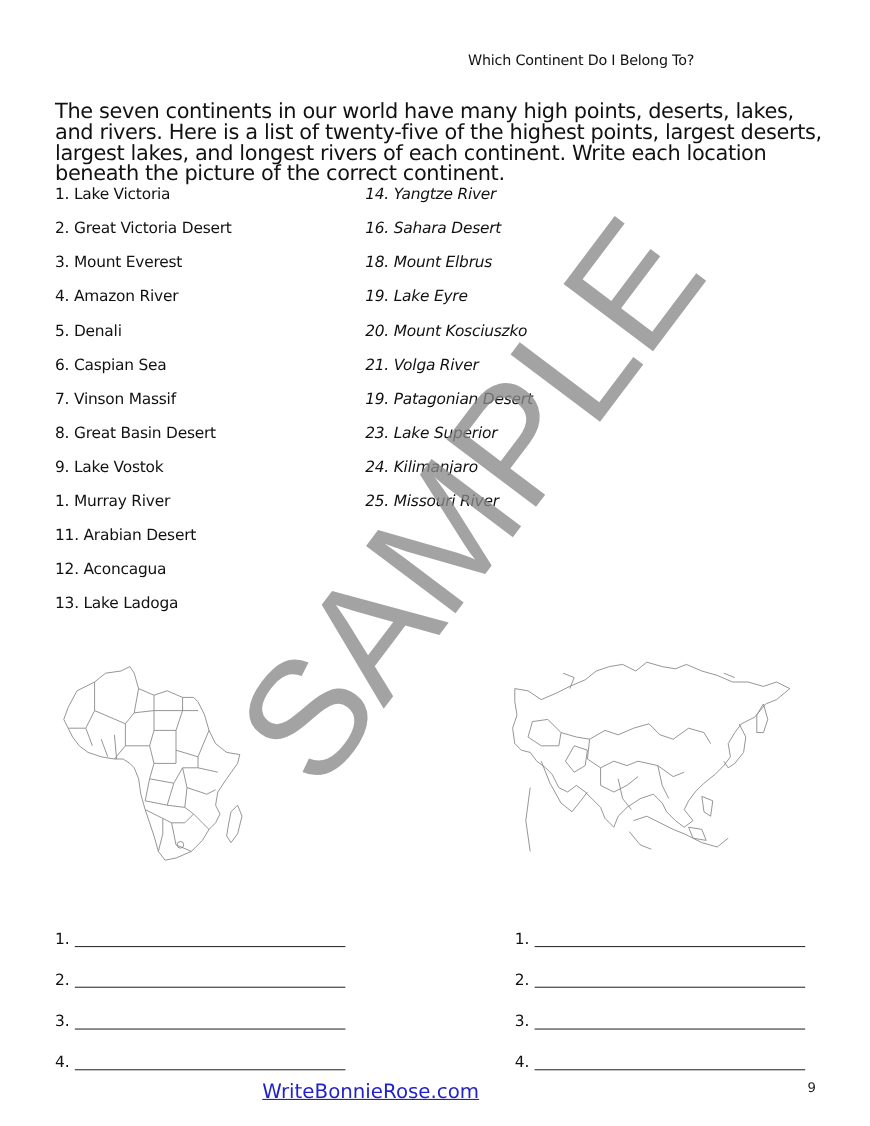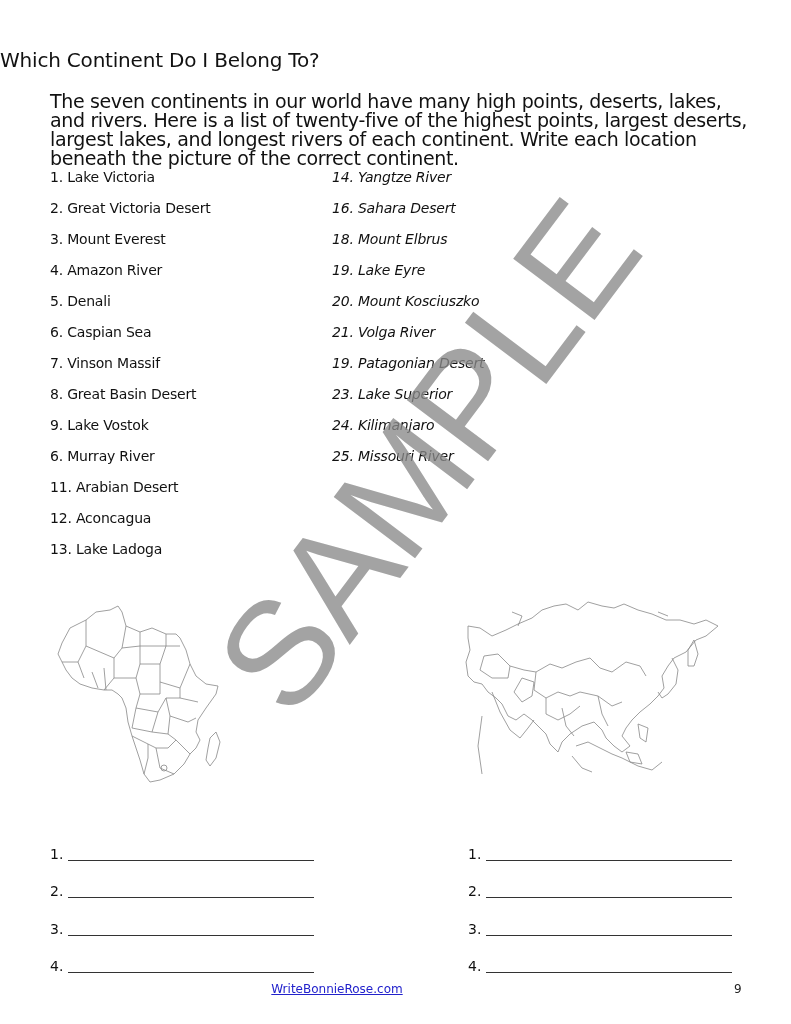--- a/index.html
+++ b/index.html
@@ -1,22 +1,22 @@
 <!DOCTYPE html>
 <html><head>
   <meta charset="utf-8">
   <style>
     html, body { margin: 0; padding: 0; background: #ffffff; }
     body {
       width: 791px; height: 1024px; position: relative; overflow: hidden;
       font-family: "DejaVu Sans", sans-serif; color: #111;
     }
     .title {
-      position: absolute; top: 48px; left: 0; width: 631px; text-align: left;
-      font-size: 20px; letter-spacing: -0.2px; color: #111;
+      position: absolute; top: 48px; left: 0; width: 631px; text-align: right;
+      font-size: 13px; letter-spacing: -0.2px; color: #111;
     }
     .intro {
       position: absolute; top: 92px; left: 50px; width: 700px;
       font-size: 19px; line-height: 19px; letter-spacing: -0.35px; color: #111;
     }
     .list { position: absolute; top: 167px; font-size: 14px; letter-spacing: -0.2px; }
     .list.left { left: 50px; }
     .list.right { left: 332px; font-style: italic; }
     .list-item { height: 31px; line-height: 20px; white-space: nowrap; }
     .map { position: absolute; }
@@ -24,21 +24,21 @@
     .map.asia { left: 462px; top: 596px; width: 262px; height: 188px; }
     .answers { position: absolute; top: 826px; }
     .answers.left { left: 50px; }
     .answers.right { left: 468px; }
     .answer-row { height: 37.5px; display: flex; align-items: flex-end; font-size: 14px; }
     .answer-row .num { width: 18px; line-height: 20px; }
     .answer-line { width: 246px; border-bottom: 1.5px solid #333; height: 18px; margin-bottom: 3px; }
     .answers.right .answer-line { width: 246px; }
     .footer-link {
       position: absolute; top: 982px; left: 0; width: 674px; text-align: center;
-      font-size: 12px; color: #2222cc; text-decoration: underline;
+      font-size: 18px; color: #2222cc; text-decoration: underline;
     }
     .page-num { position: absolute; top: 982px; left: 734px; font-size: 12px; color: #222; }
     .watermark {
       position: absolute; left: 155px; top: 420px; width: 480px; height: 160px;
       font-family: "Liberation Sans", sans-serif; font-size: 148px; line-height: 160px;
       color: #8a8a8a; opacity: 0.78; text-align: center;
       transform: rotate(-53deg); transform-origin: 50% 50%; pointer-events: none;
       letter-spacing: -2px;
     }
   </style>
@@ -51,21 +51,21 @@
 <div class="list left">
   <div class="list-item">1. Lake Victoria</div>
   <div class="list-item">2. Great Victoria Desert</div>
   <div class="list-item">3. Mount Everest</div>
   <div class="list-item">4. Amazon River</div>
   <div class="list-item">5. Denali</div>
   <div class="list-item">6. Caspian Sea</div>
   <div class="list-item">7. Vinson Massif</div>
   <div class="list-item">8. Great Basin Desert</div>
   <div class="list-item">9. Lake Vostok</div>
-  <div class="list-item">6. Murray River</div>
+  <div class="list-item">1. Murray River</div>
   <div class="list-item">11. Arabian Desert</div>
   <div class="list-item">12. Aconcagua</div>
   <div class="list-item">13. Lake Ladoga</div>
 </div>
 
 <div class="list right">
   <div class="list-item">14. Yangtze River</div>
   <div class="list-item">16. Sahara Desert</div>
   <div class="list-item">18. Mount Elbrus</div>
   <div class="list-item">19. Lake Eyre</div>

